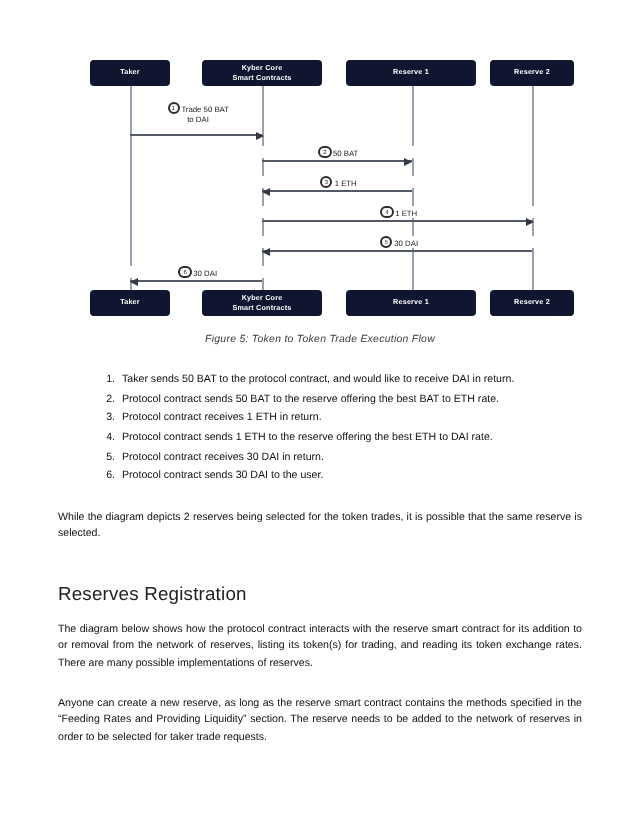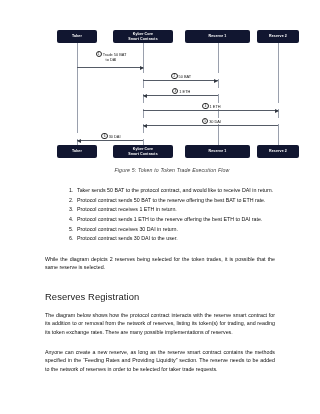--- a/index.html
+++ b/index.html
@@ -14,21 +14,21 @@
     font-family: "Liberation Sans", sans-serif;
     color: #000000;
     -webkit-font-smoothing: antialiased;
   }
 
   .page {
     position: relative;
     width: 320px;
     height: 414px;
     box-sizing: border-box;
-    padding: 0 45px;
+    padding: 0 29px;
   }
 
   
   .figure-block {
     position: relative;
     width: 254px;
     margin: 0 auto;
     padding-top: 30px;
   }
 

